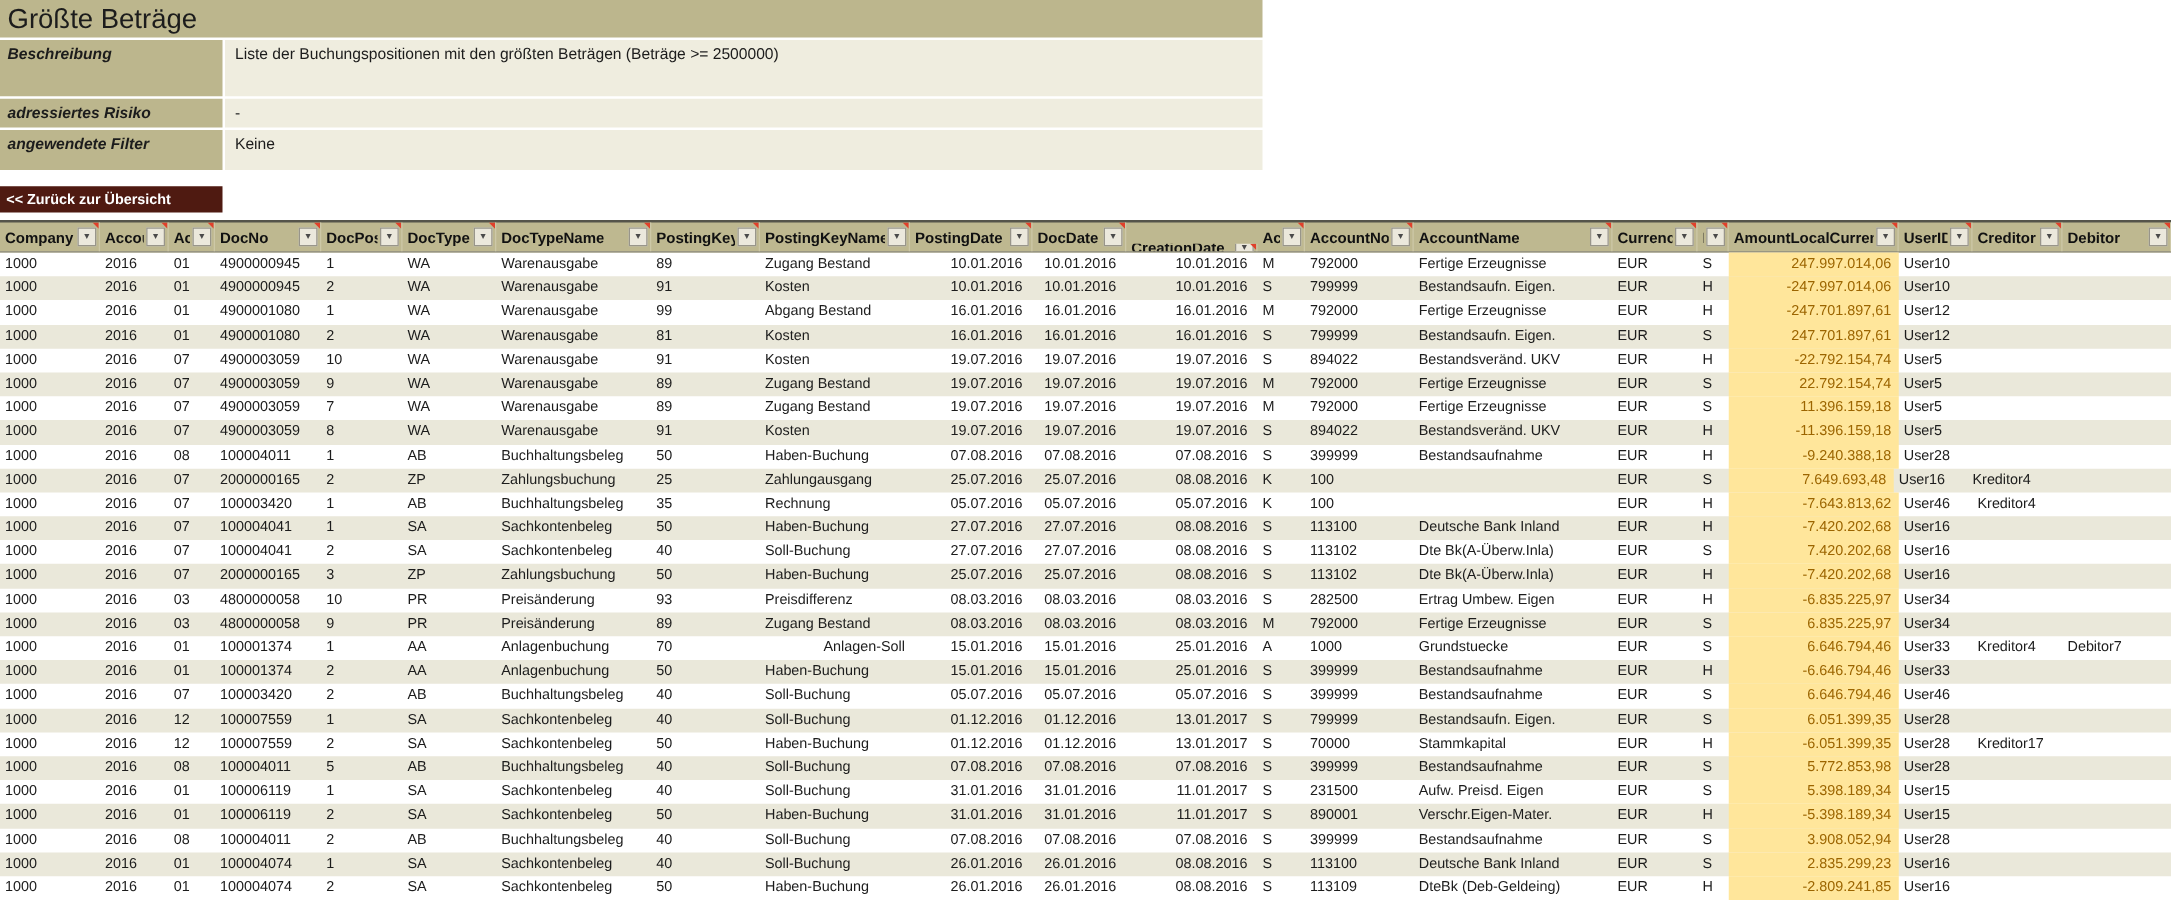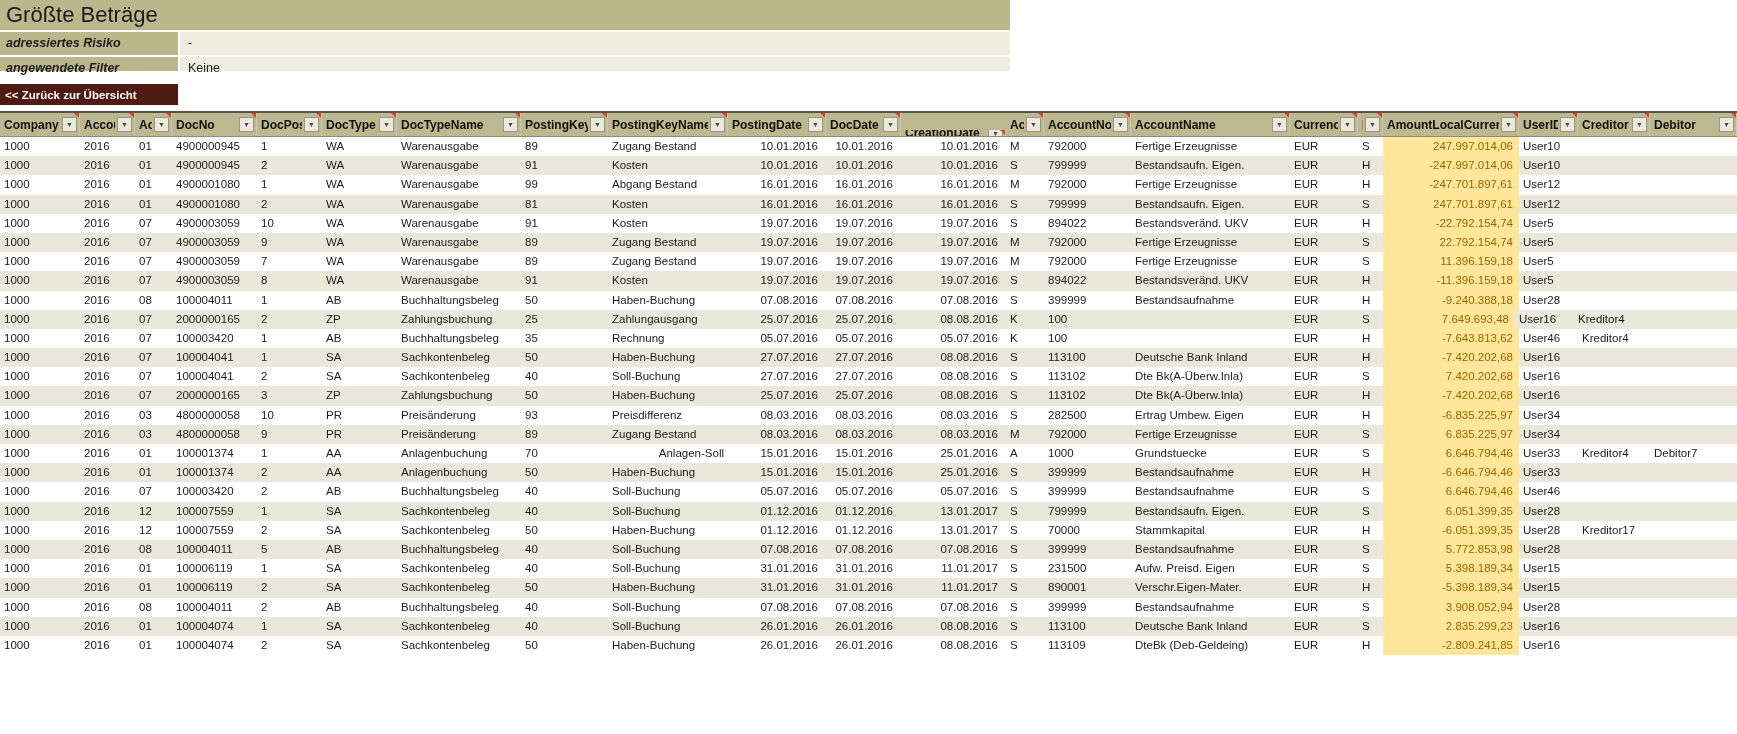--- a/index.html
+++ b/index.html
@@ -16,21 +16,21 @@
   }
   .info-row{display:flex;margin-top:2px;}
   .info-label{
     width:178px;background:#BCB68D;font-weight:bold;font-style:italic;
     font-size:12.5px;color:#1c1c1c;padding:4px 0 0 6px;box-sizing:border-box;flex:0 0 auto;
   }
   .info-value{
     flex:1;margin-left:2px;background:#EFEDDF;font-size:12.5px;color:#1c1c1c;
     padding:4px 0 0 8px;box-sizing:border-box;
   }
-  .h-desc{height:45px}.h-a{height:23px}.h-b{height:14px}.h-c{height:21px}
+  .h-desc{height:45px}.h-a{height:23px}.h-b{height:32px}.h-c{height:21px}
   .back-btn{
     margin-top:13px;width:178px;height:21px;background:#4F1A11;color:#ffffff;
     font-weight:bold;font-size:11.5px;display:flex;align-items:center;
     padding-left:5px;box-sizing:border-box;cursor:pointer;
   }
   
   .grid{margin-top:6px;width:1737px;}
   .ghead{
     display:flex;height:26px;background:#BEB890;
     border-top:2px solid #55544a;border-bottom:1px solid #8c8b7e;box-sizing:border-box;
@@ -62,20 +62,24 @@
   .cell.amount{
     background:#FFE69B;color:#9C6500;text-align:right;padding-right:6px;
   }
 </style>
 </head>
 <body>
 
 <div class="info-block">
   <div class="title-bar">Größte Beträge</div>
 
+  <div class="info-row h-desc">
+    <div class="info-label">Beschreibung</div>
+    <div class="info-value">Liste der Buchungspositionen mit den größten Beträgen (Beträge &gt;= 2500000)</div>
+  </div>
   <div class="info-row h-a">
     <div class="info-label">adressiertes Risiko</div>
     <div class="info-value">-</div>
   </div>
   <div class="info-row h-b">
     <div class="info-label">angewendete Filter</div>
     <div class="info-value">Keine</div>
   </div>
 </div>
 

